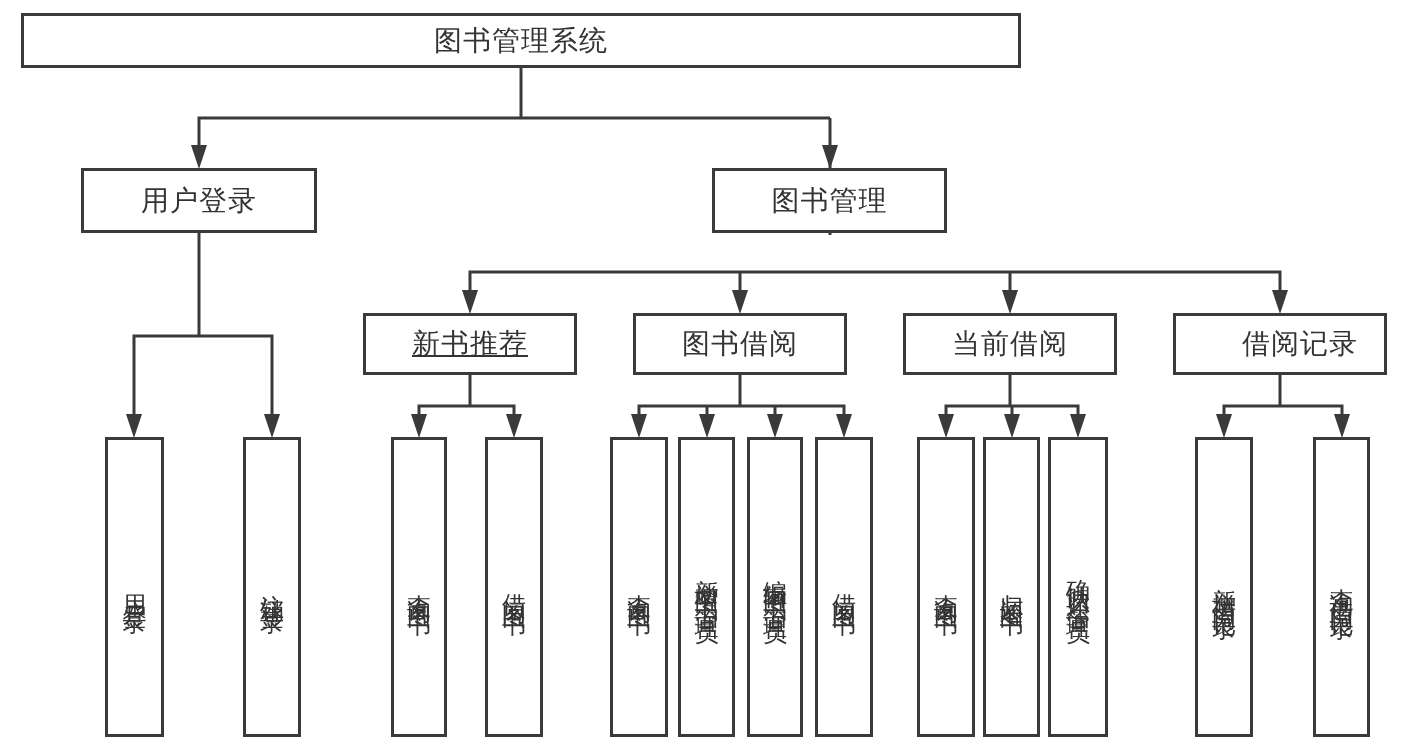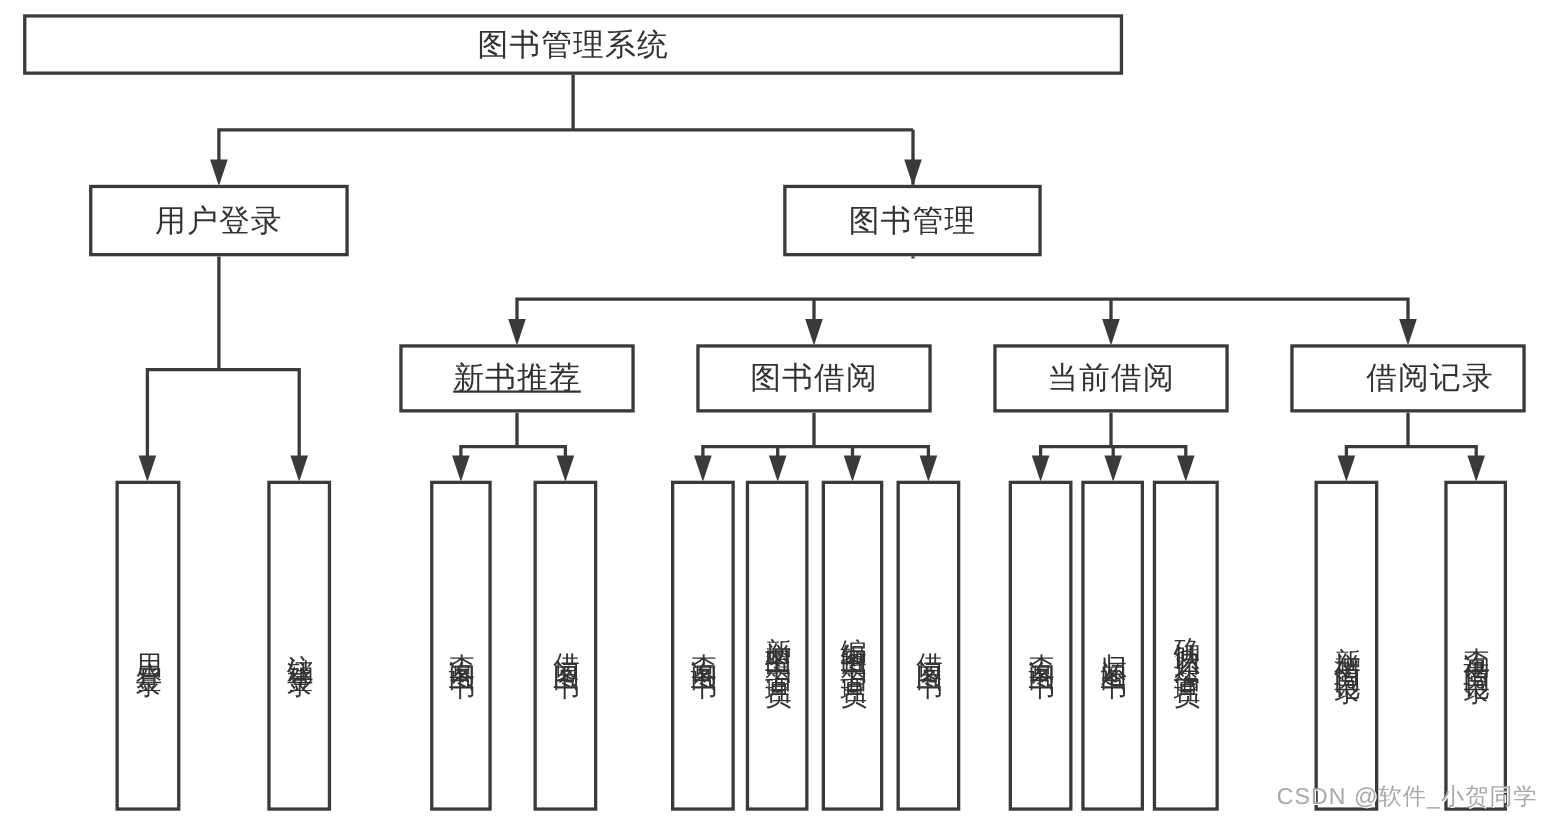--- a/index.html
+++ b/index.html
@@ -125,15 +125,14 @@
   <div class="node leaf" style="left:747px; width:56px;">编辑图书（管理员）</div>
   <div class="node leaf" style="left:815px; width:58px;">借阅图书</div>
 
   <div class="node leaf" style="left:917px; width:58px;">查询图书</div>
   <div class="node leaf" style="left:983px; width:57px;">归还图书</div>
   <div class="node leaf" style="left:1048px; width:60px;">确认归还（管理员）</div>
 
   <div class="node leaf" style="left:1195px; width:58px;">新增借阅记录</div>
   <div class="node leaf" style="left:1313px; width:57px;">查询借阅记录</div>
 
-  <div class="watermark">CSDN @软件_小贺同学</div>
 
 </div>
 
 </body></html>

